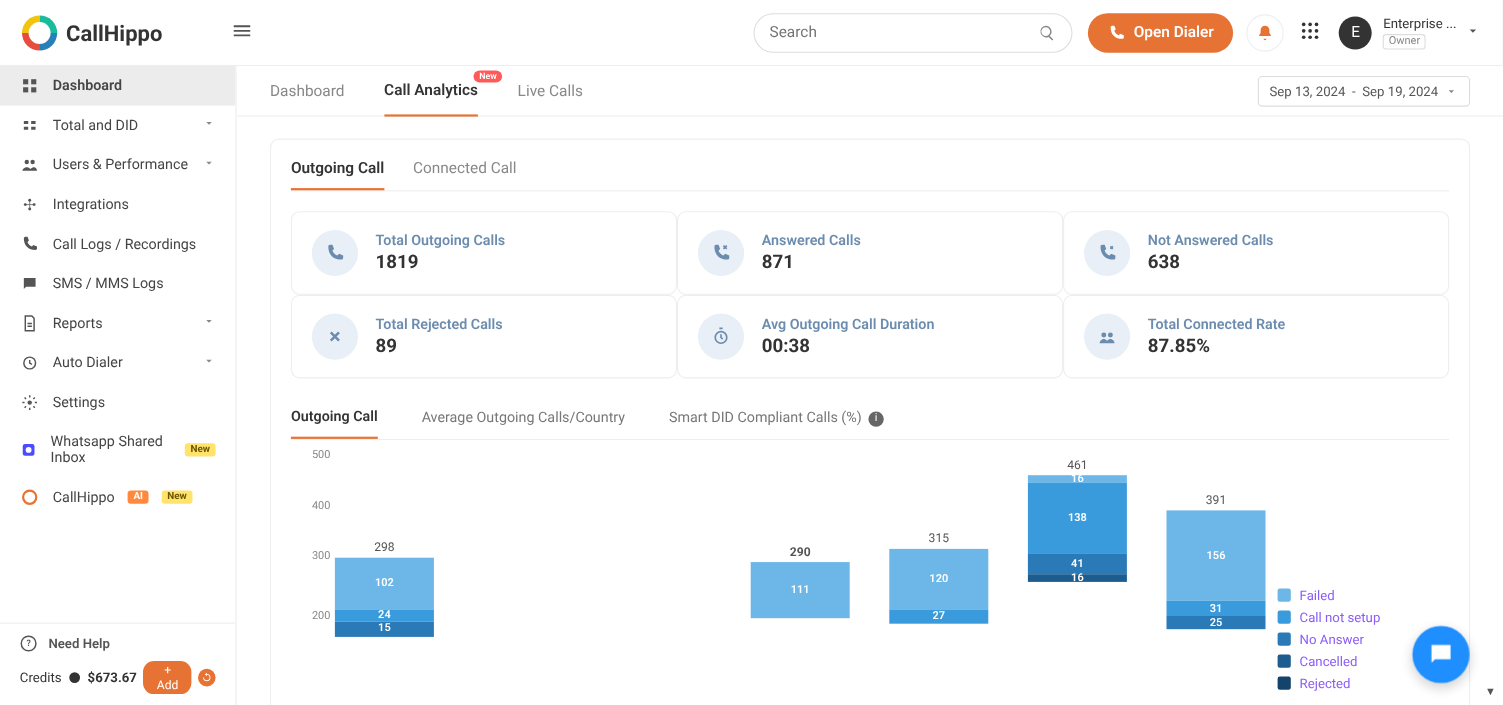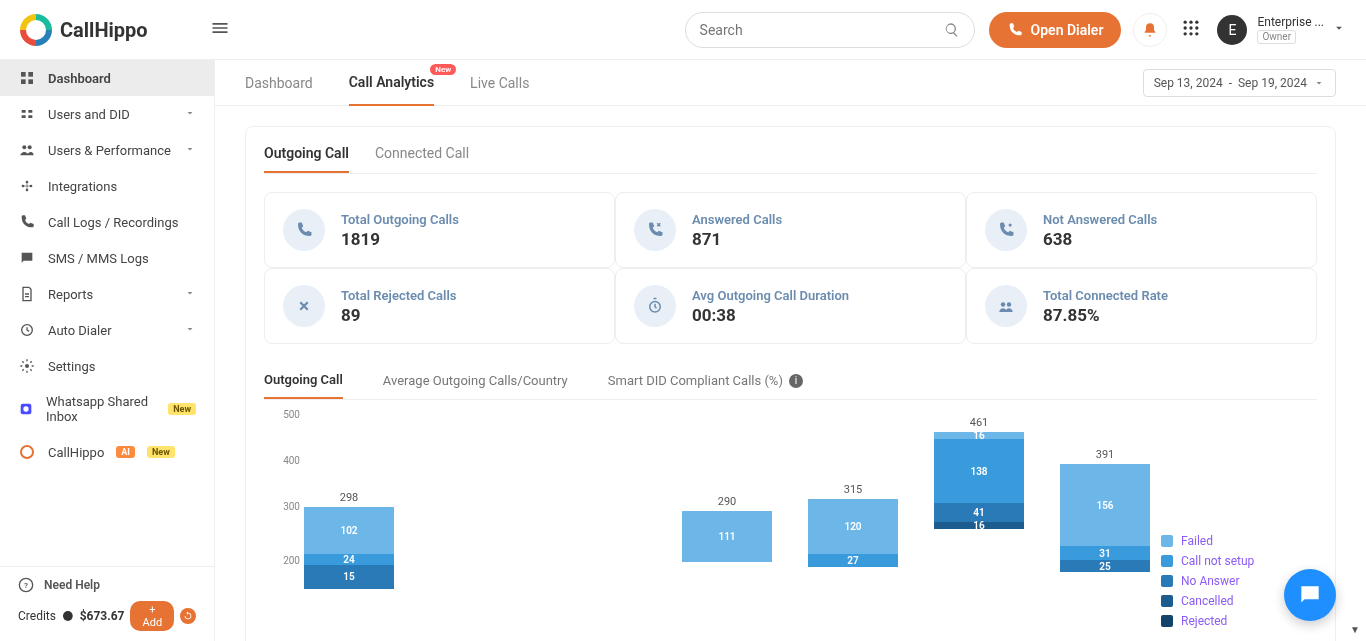--- a/index.html
+++ b/index.html
@@ -157,21 +157,21 @@
           </svg>
         </span>
         <span>Dashboard</span>
       </div>
       <div class="nav-item">
         <span class="nicon">
           <svg viewBox="0 0 24 24">
             <path d="M4 6h6v4H4zM4 14h6v4H4zM14 6h6v4h-6zM14 14h6v4h-6z"></path>
           </svg>
         </span>
-        <span>Users and DID</span>
+        <span>Total and DID</span>
         <span class="caret"><svg viewBox="0 0 24 24">
             <path d="M7 10l5 5 5-5z"></path>
           </svg></span>
       </div>
       <div class="nav-item">
         <span class="nicon">
           <svg viewBox="0 0 24 24">
             <circle cx="8" cy="8" r="3"></circle>
             <circle cx="16" cy="8" r="3"></circle>
             <path d="M2 20c0-3 4-5 6-5s6 2 6 5zM12 20c0-3 4-5 6-5s4 2 4 5z"></path>
@@ -410,24 +410,24 @@
               <div class="y-tick" style="top: 146px;">200</div>
               <div class="y-tick" style="top: 92px;">300</div>
               <div class="y-tick" style="top: 46px;">400</div>
               <div class="y-tick" style="top: 0px;">500</div>
             </div>
           <div class="plot" id="plot">
               <div class="bar-col" style="left: 0px; width: 90px; height: 137.08px;">
                 <div class="bar-total" style="top: -16px;">298</div>
                 <div class="seg" style="height: 46.92px; background: rgb(109, 183, 232);">102</div>
                 <div class="seg" style="height: 11.04px; background: rgb(58, 155, 220);">24</div>
-                <div class="seg" style="height: 24px; background: rgb(42, 122, 184);">15</div>
+                <div class="seg" style="height: 14px; background: rgb(42, 122, 184);">15</div>
               </div>
               <div class="bar-col" style="left: 378px; width: 90px; height: 133.4px;">
-                <div class="bar-total" style="top: -16px;">290</div>
+                <div class="bar-total" style="top: -16px; font-weight: bold;">290</div>
                 <div class="seg" style="height: 51.06px; background: rgb(109, 183, 232);">111</div>
               </div>
               <div class="bar-col" style="left: 504px; width: 90px; height: 144.9px;">
                 <div class="bar-total" style="top: -16px;">315</div>
                 <div class="seg" style="height: 55.2px; background: rgb(109, 183, 232);">120</div>
                 <div class="seg" style="height: 12.42px; background: rgb(58, 155, 220);">27</div>
               </div>
               <div class="bar-col" style="left: 630px; width: 90px; height: 212.06px;">
                 <div class="bar-total" style="top: -16px;">461</div>
                 <div class="seg" style="height: 7.36px; background: rgb(109, 183, 232);">16</div>

